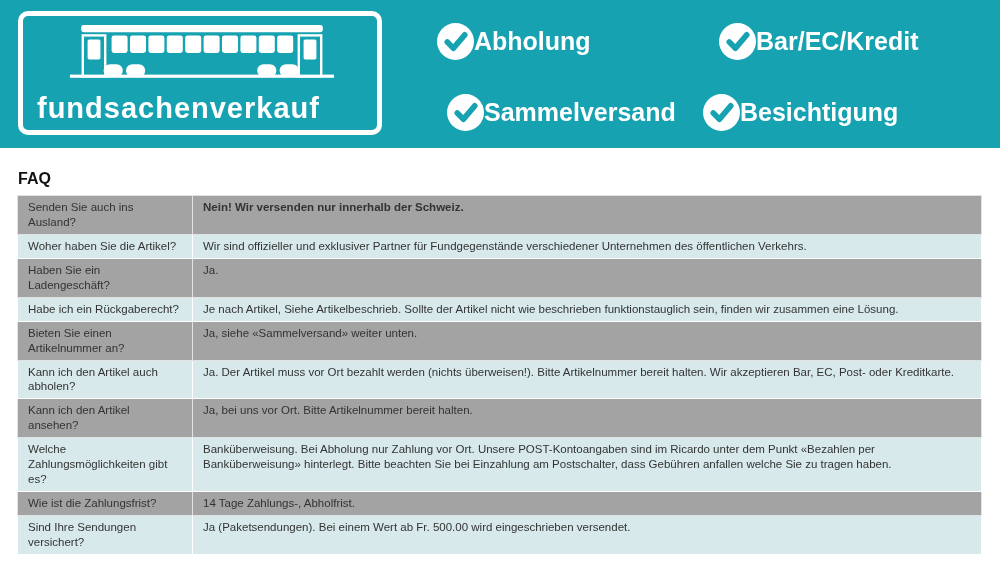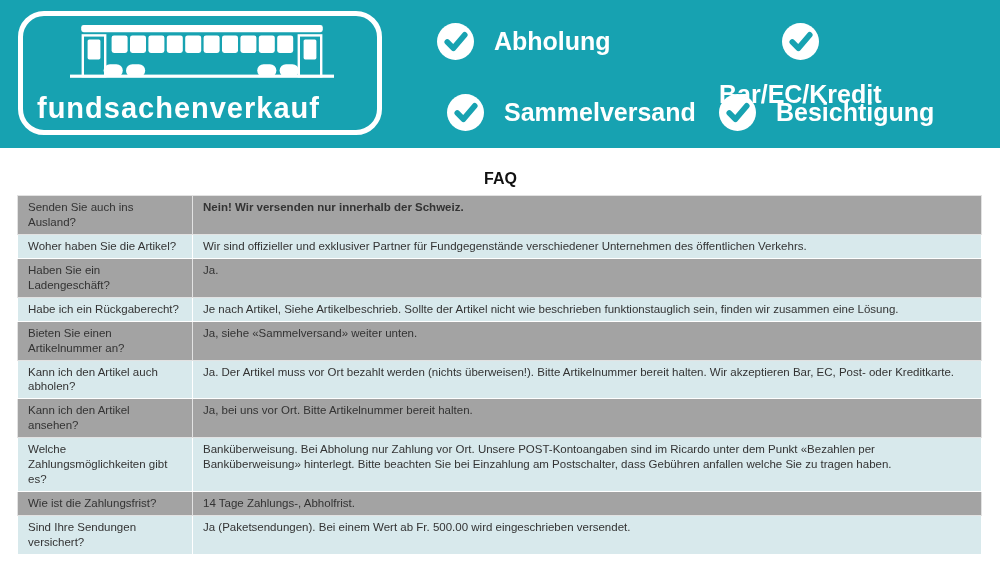--- a/index.html
+++ b/index.html
@@ -18,53 +18,52 @@
   
   .header{
     position:relative;
     width:1000px;height:148px;
     background:var(--teal);
   }
   .logo{
     position:absolute;left:18px;top:11px;
     width:364px;height:124px;
     border:5px solid #fff;
-    border-radius:26px;
+    border-radius:10px;
     padding:9px 14px 6px 14px;
   }
   .logo svg{display:block;width:330px;height:64px;}
   .logo-text{
     color:#fff;
     font-weight:bold;
     font-size:29px;
     letter-spacing:1px;
     line-height:1;
     margin-top:5px;
     white-space:nowrap;
   }
   .feature{
     position:absolute;
-    display:flex;align-items:center;gap:20px;
+    display:flex;align-items:center;gap:0;
   }
   .feature .check{width:37px;height:37px;flex:0 0 auto;}
   .feature .flabel{
     color:#fff;font-weight:bold;font-size:25px;white-space:nowrap;
   }
   #feat-0{left:437px;top:23px;}
-  #feat-1{left:719px;top:23px;flex-direction:column;}
+  #feat-1{left:719px;top:23px;}
   #feat-2{left:447px;top:94px;}
-  #feat-3{left:719px;top:94px;}
+  #feat-3{left:703px;top:94px;}
   
   .main{padding:0 17px;}
   .section-title{
     font-size:16px;
     font-weight:bold;
     color:#111;
     margin:22px 0 7px 1px;
-    text-align:center;
   }
   table.info{
     border-collapse:collapse;
     width:965px;
     table-layout:fixed;
   }
   table.info td{
     border:1px solid var(--border);
     font-size:11.5px;
     color:#333;

